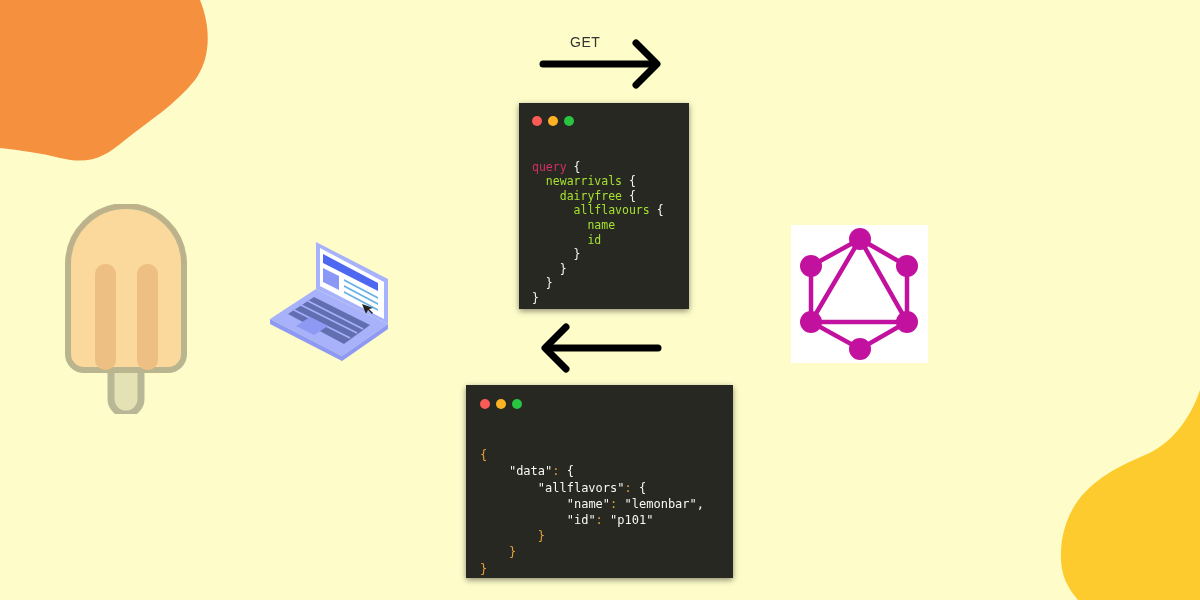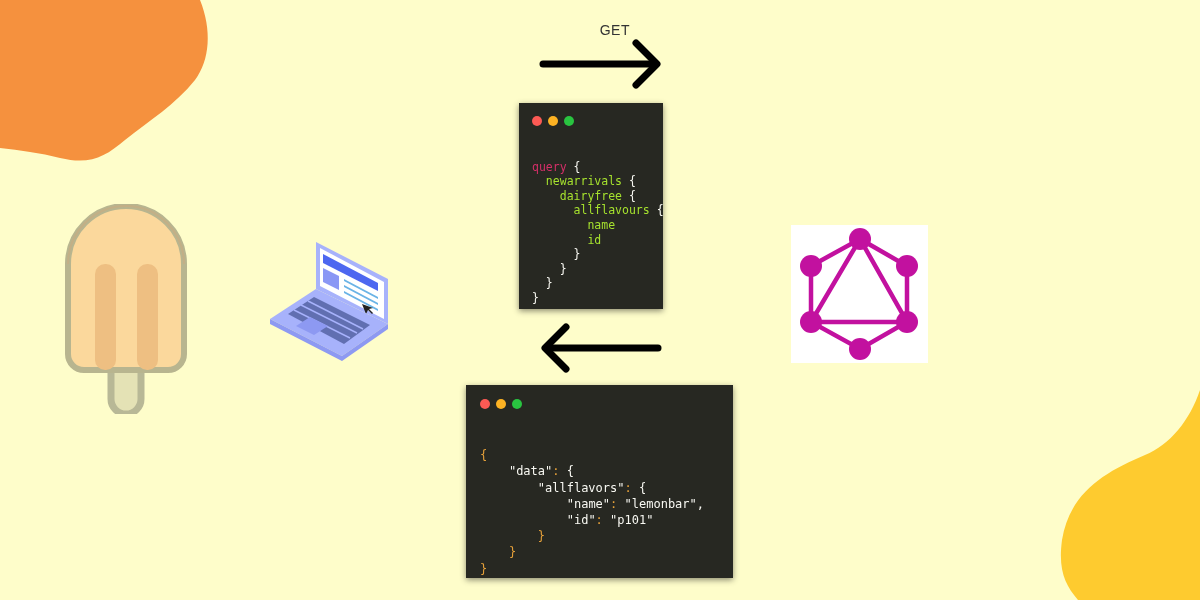--- a/index.html
+++ b/index.html
@@ -4,21 +4,21 @@
 <style>
   html, body { margin:0; padding:0; }
   body {
     width:1200px; height:600px; overflow:hidden; position:relative;
     background:#fefdca;
     font-family:"Liberation Sans", sans-serif;
   }
   .abs { position:absolute; }
   .blob { position:absolute; }
   .arrow-label {
-    position:absolute; left:570px; top:22px; width:60px; text-align:right;
+    position:absolute; left:570px; top:34px; width:60px; text-align:left;
     font-size:14px; color:#333; letter-spacing:0.5px;
   }
   .code-window {
     position:absolute; background:#272822;
     box-shadow: 0 2px 6px rgba(0,0,0,0.45);
     font-family:"DejaVu Sans Mono", "Liberation Mono", monospace;
     font-size:11.5px; line-height:14.6px; color:#f8f8f2;
   }
   .dots { position:absolute; left:13px; top:13px; display:flex; gap:6px; }
   .dot { width:10px; height:10px; border-radius:50%; display:inline-block; }
@@ -72,21 +72,21 @@
 <svg class="abs" style="left:538px;top:38px" width="126" height="52" viewBox="0 0 126 52">
   <line x1="5" y1="26" x2="118" y2="26" stroke="#000" stroke-width="7" stroke-linecap="round"></line>
   <polyline points="98,5 119,26 98,47" fill="none" stroke="#000" stroke-width="7" stroke-linecap="round" stroke-linejoin="round"></polyline>
 </svg>
 
 <svg class="abs" style="left:538px;top:322px" width="126" height="52" viewBox="0 0 126 52">
   <line x1="8" y1="26" x2="120" y2="26" stroke="#000" stroke-width="7" stroke-linecap="round"></line>
   <polyline points="28,5 7,26 28,47" fill="none" stroke="#000" stroke-width="7" stroke-linecap="round" stroke-linejoin="round"></polyline>
 </svg>
 
-<div class="code-window" style="left:519px;top:103px;width:144px;height:206px;">
+<div class="code-window" style="left:519px;top:103px;width:170px;height:206px;">
   <div class="dots">
     <span class="dot" style="background:#fc5a54"></span>
     <span class="dot" style="background:#fcb223"></span>
     <span class="dot" style="background:#29c440"></span>
   </div>
   <div class="code" style="left:13px;top:42px;">
 <div><span class="kw">query</span><span class="br"> {</span></div><div><span>  </span><span class="fld">newarrivals</span><span class="br"> {</span></div><div><span>    </span><span class="fld">dairyfree</span><span class="br"> {</span></div><div><span>      </span><span class="fld">allflavours</span><span class="br"> {</span></div><div><span>        </span><span class="fld">name</span></div><div><span>        </span><span class="fld">id</span></div><div><span>      </span><span class="br">}</span></div><div><span>    </span><span class="br">}</span></div><div><span>  </span><span class="br">}</span></div><div><span class="br">}</span></div>
   </div>
 </div>
 

